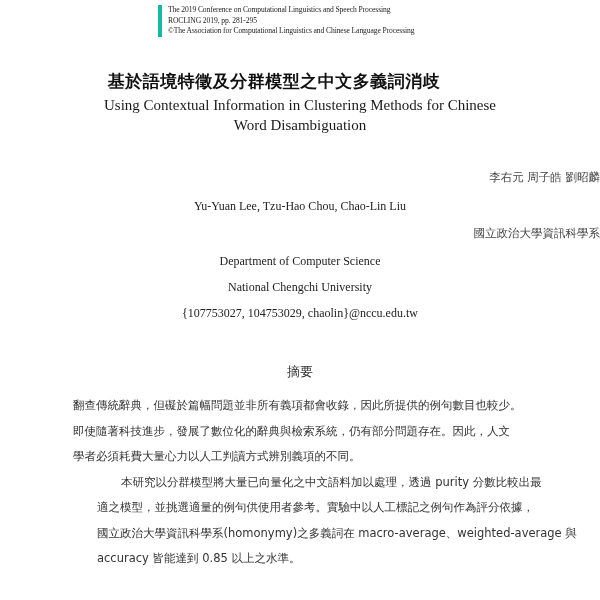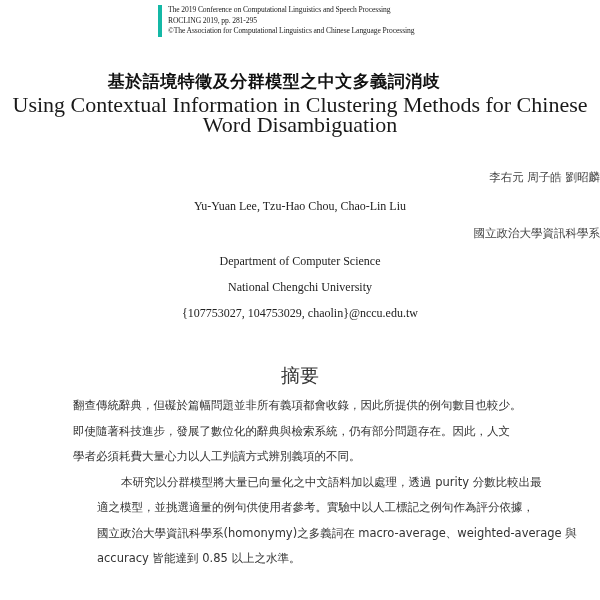--- a/index.html
+++ b/index.html
@@ -38,21 +38,21 @@
       font-size: 17px;
       color: #111;
       letter-spacing: 0.5px;
     }
     .title-en {
       position: absolute;
       top: 95px;
       left: 0;
       width: 600px;
       text-align: center;
-      font-size: 22px;
+      font-size: 15px;
       line-height: 20px;
       color: #1a1a1a;
     }
     .centered {
       position: absolute;
       left: 0;
       width: 600px;
       text-align: center;
       font-size: 12px;
       color: #222;
@@ -63,21 +63,21 @@
       color: #444;
       text-align: right;
     }
     .abstract-head {
       position: absolute;
       top: 363px;
       left: 0;
       width: 600px;
       text-align: center;
       font-family: "DejaVu Sans", sans-serif;
-      font-size: 19px;
+      font-size: 13px;
       color: #333;
     }
     .abstract-body {
       position: absolute;
       top: 393px;
       left: 73px;
       width: 456px;
       font-family: "DejaVu Sans", sans-serif;
       font-size: 11.5px;
       color: #333;

